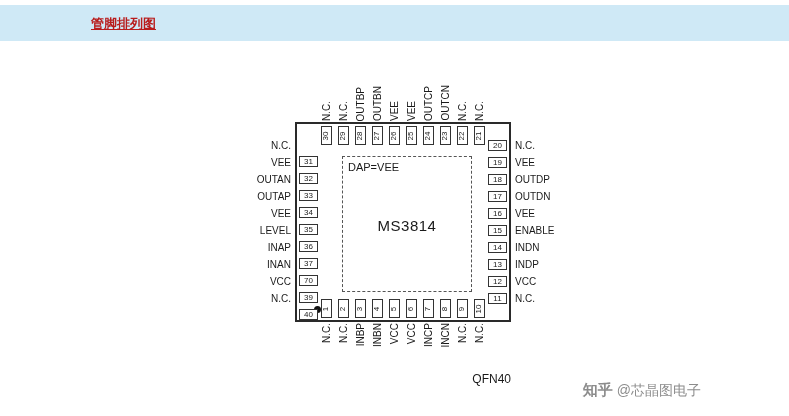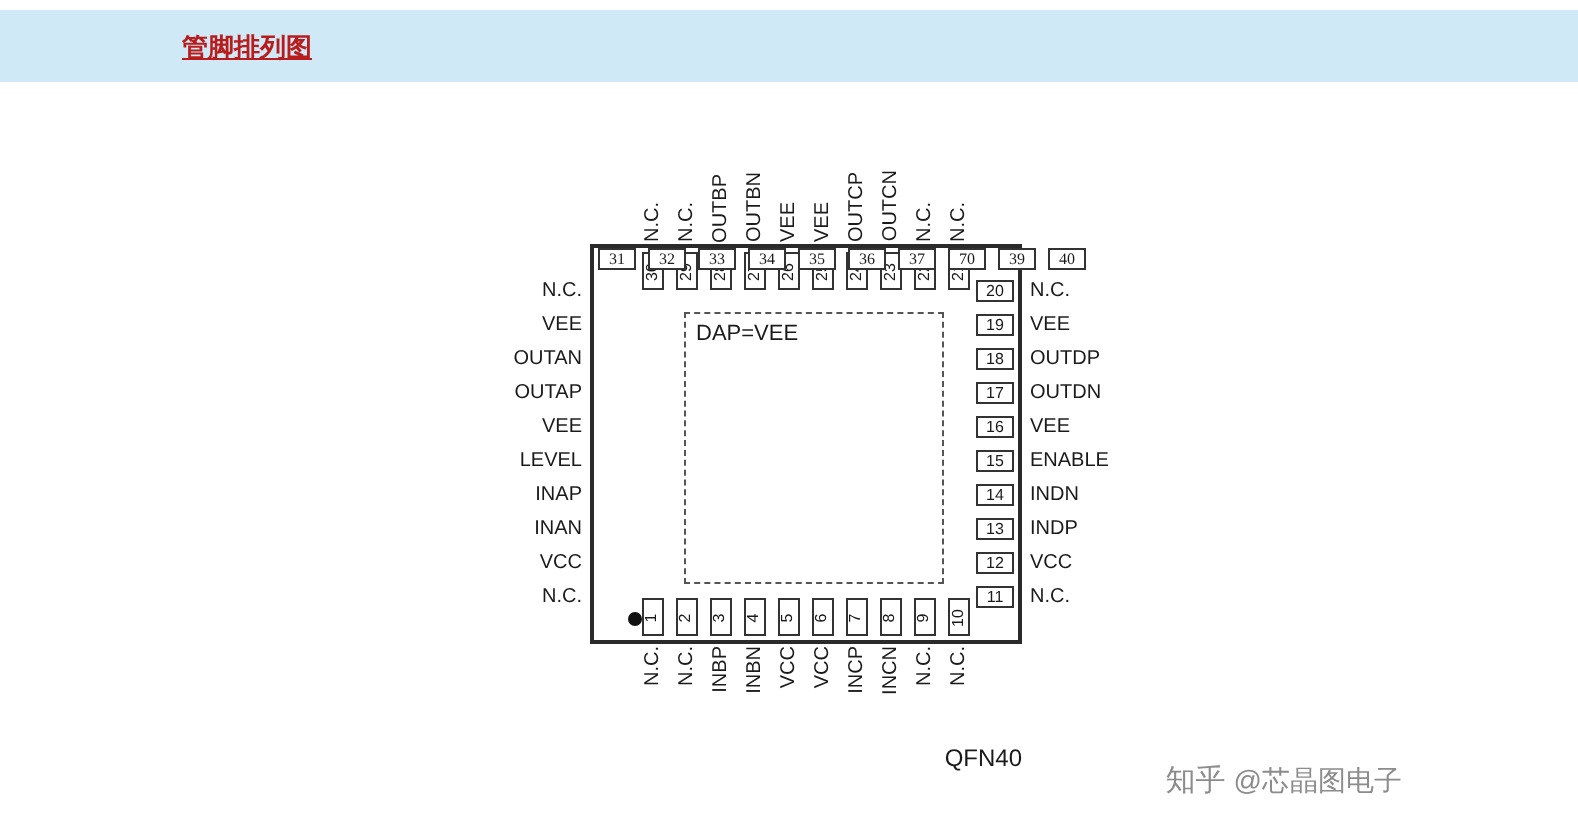--- a/index.html
+++ b/index.html
@@ -36,21 +36,21 @@
   }
   .pin1-dot {
     position:absolute; left:17px; bottom:7px; width:7px; height:7px;
     border-radius:50%; background:#111111;
   }
 
   
   .pins { position:absolute; display:flex; gap:6px; }
   .pins-top    { top:2px; left:0; width:100%; justify-content:center; }
   .pins-bottom { bottom:2px; left:0; width:100%; justify-content:center; }
-  .pins-left   { left:2px; top:0; height:100%; flex-direction:row; justify-content:flex-end;font-family:Liberation Serif, serif; }
+  .pins-left   { left:2px; top:0; height:100%; flex-direction:column; justify-content:flex-end; }
   .pins-right  { right:2px; top:0; height:100%; flex-direction:column; justify-content:center;margin-left:24px; }
 
   .pinbox-v { width:11px; height:19px; border:1px solid #333; display:flex; align-items:center; justify-content:center; background:#fff; }
   .pinbox-h { width:19px; height:11px; border:1px solid #333; display:flex; align-items:center; justify-content:center; background:#fff; }
   .pinbox-v span, .pinbox-h span { font-size:8px; line-height:1; white-space:nowrap; }
   .pinbox-v span { transform:rotate(-90deg); }
 
   
   .labels { position:absolute; display:flex; gap:6px; }
   .labels-top    { left:0; width:100%; bottom:100%; margin-bottom:3px; justify-content:center; }
@@ -60,32 +60,33 @@
 
   .labelcell-v { width:11px; height:45px; display:flex; justify-content:center; align-items:flex-end; }
   .labelcell-v.from-top { align-items:flex-start; }
   .labelcell-h { height:11px; display:flex; align-items:center; }
   .pin-label { font-size:10px; line-height:1; white-space:nowrap; }
   .vtext { writing-mode:vertical-rl; transform:rotate(180deg); }
 
   
   .caption { position:absolute; left:295px; top:372px; width:216px; text-align:right; font-size:12px; }
   .watermark { position:absolute; right:88px; top:381px; color:#8c8c8c; font-size:14px; white-space:nowrap; }
-  .watermark .brand { font-weight:400; font-size:15px; margin-right:4px; }
+  .watermark .brand { font-weight:700; font-size:15px; margin-right:4px; }
 </style>
 </head>
 <body>
 
 <div class="banner">
   <span class="page-title">管脚排列图</span>
 </div>
 
 <div class="chip">
   <div class="pad">
     <span class="dap-label">DAP=VEE</span>
+    <span class="chip-name">MS3814</span>
   </div>
   <span class="pin1-dot"></span>
 
   <div class="pins pins-top">
       <div class="pinbox-v">
         <span>30</span>
       </div>
       <div class="pinbox-v">
         <span>29</span>
       </div>

